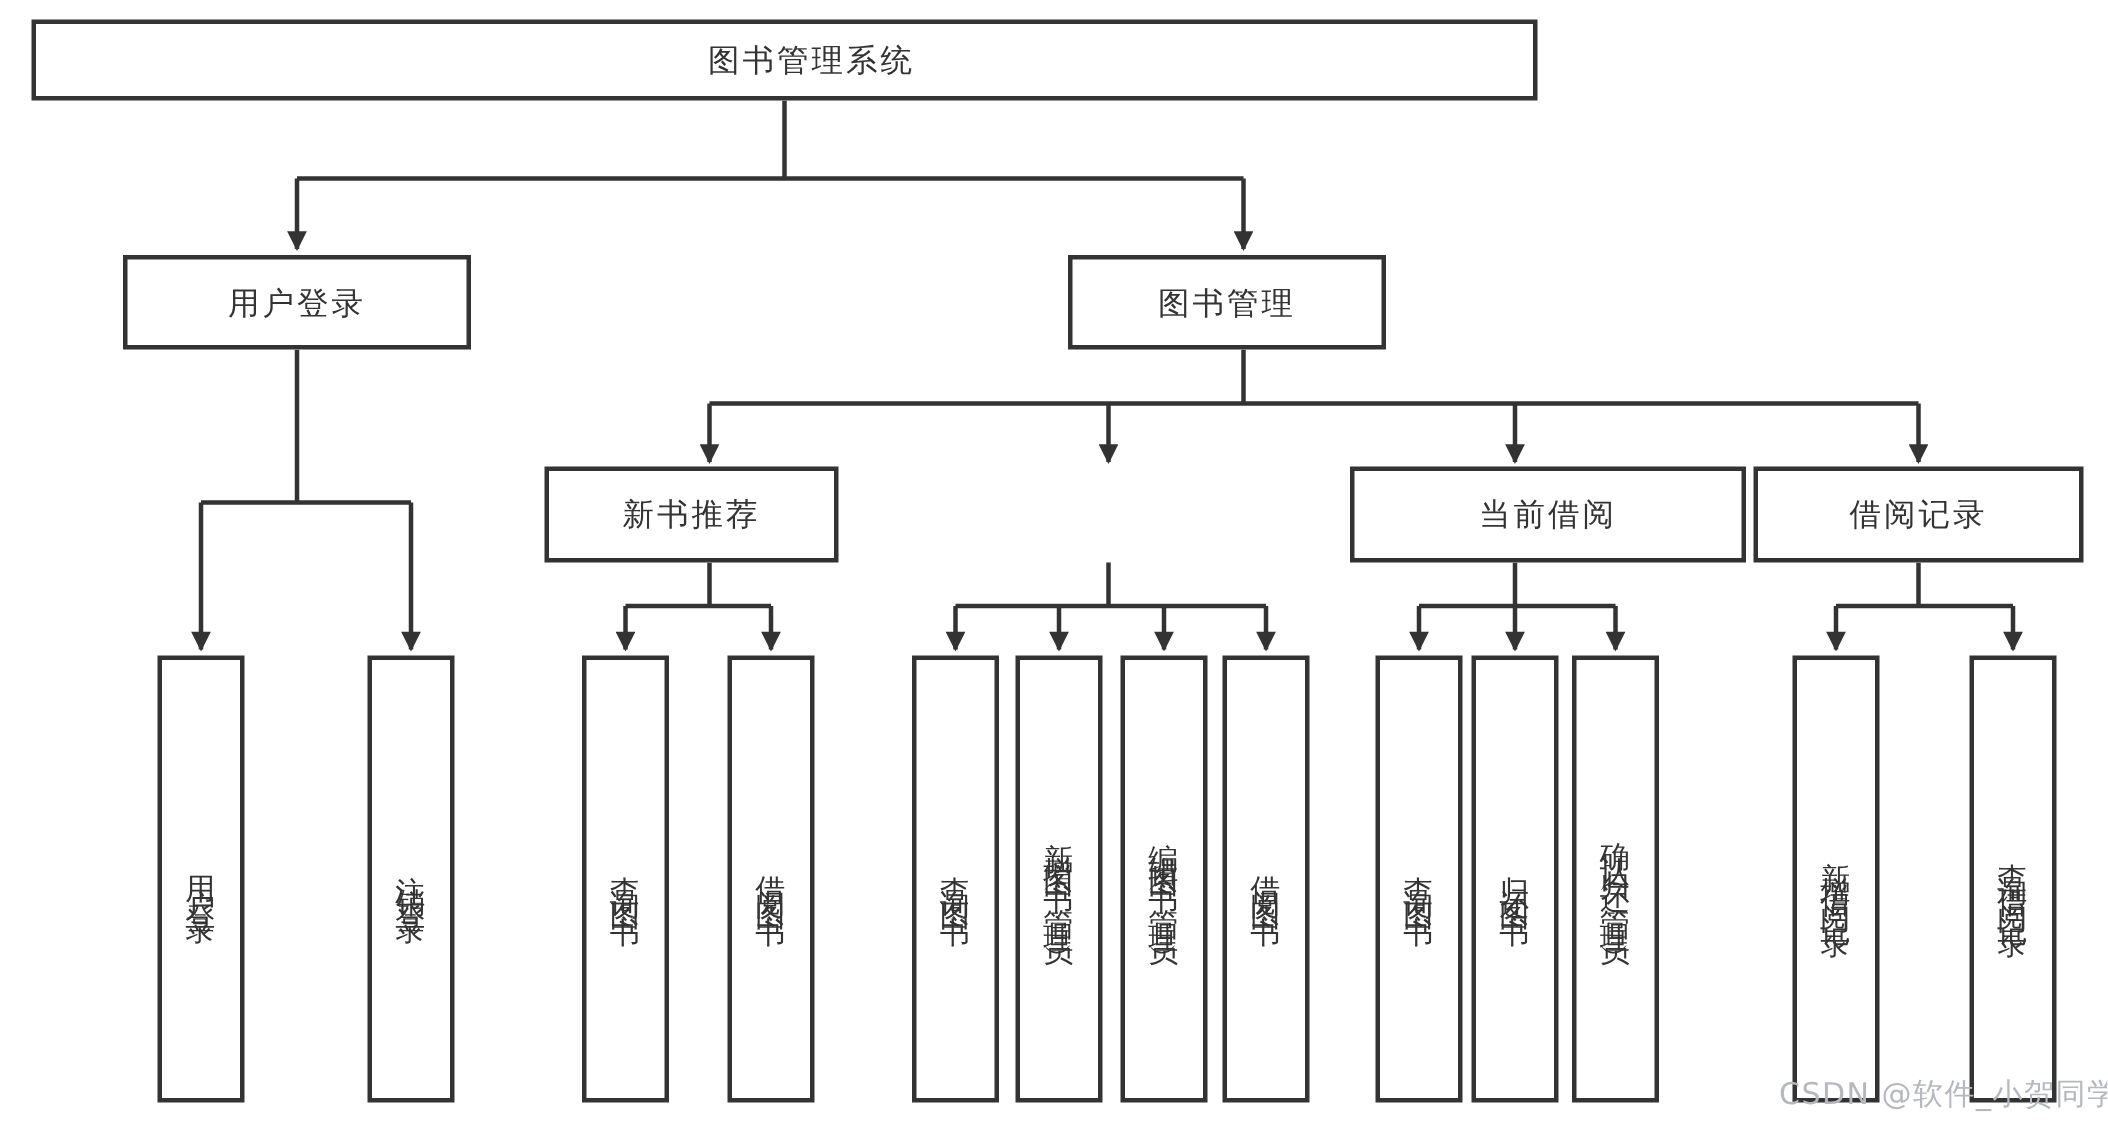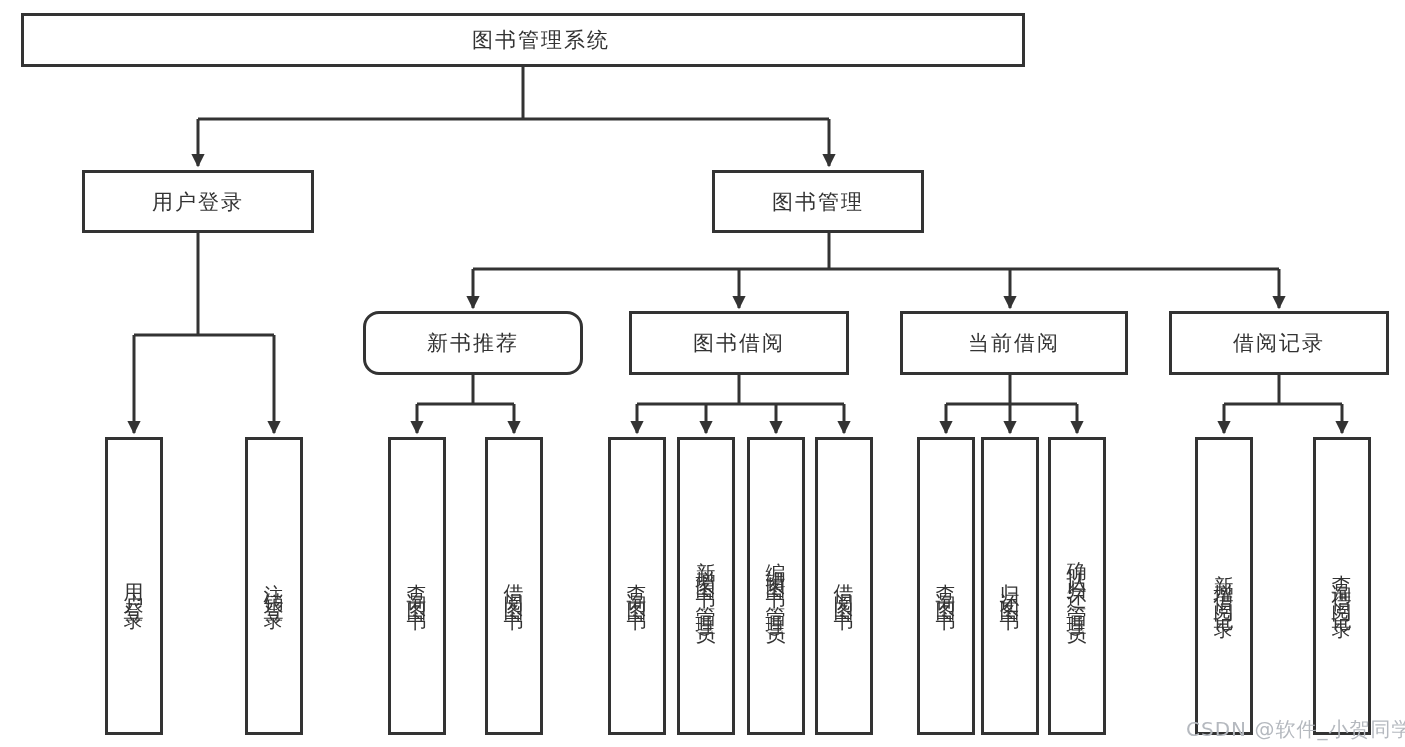--- a/index.html
+++ b/index.html
@@ -29,23 +29,23 @@
     text-orientation:mixed;
     font-size:20px;
     line-height:1;
     letter-spacing:9px;
     white-space:nowrap;
   }
   
   #n-root{left:21px;top:13px;width:1004px;height:54px;padding-left:36px;}
   #n-l2a{left:82px;top:170px;width:232px;height:63px;}
   #n-l2b{left:712px;top:170px;width:212px;height:63px;}
-  #n-l3a{left:363px;top:311px;width:220px;height:64px;border-radius:16px;}
+  #n-l3a{left:363px;top:311px;width:196px;height:64px;}
   #n-l3b{left:629px;top:311px;width:220px;height:64px;}
-  #n-l3c{left:900px;top:311px;width:228px;height:64px;}
+  #n-l3c{left:900px;top:311px;width:264px;height:64px;}
   #n-l3d{left:1169px;top:311px;width:220px;height:64px;font-family:Liberation Serif, serif;}
   
   #lf1{left:105px;}  #lf2{left:245px;}
   #lf3{left:388px;}  #lf4{left:485px;}
   #lf5{left:608px;}  #lf6{left:677px;}
   #lf7{left:747px;}  #lf8{left:815px;}
   #lf9{left:917px;}  #lf10{left:981px;}
   #lf11{left:1048px;}
   #lf12{left:1195px;} #lf13{left:1313px;}
   .line{stroke:#333333;stroke-width:3;fill:none;}
@@ -119,23 +119,20 @@
   <div class="node h" id="n-l2a">
     <span>用户登录</span>
   </div>
   <div class="node h" id="n-l2b">
     <span>图书管理</span>
   </div>
 
   <div class="node h" id="n-l3a">
     <span>新书推荐</span>
   </div>
-  <div class="node h" id="n-l3b">
-    <span>图书借阅</span>
-  </div>
   <div class="node h" id="n-l3c">
     <span>当前借阅</span>
   </div>
   <div class="node h" id="n-l3d">
     <span>借阅记录</span>
   </div>
 
   <div class="node v" id="lf1">
     <span class="vtxt">用户登录</span>
   </div>

